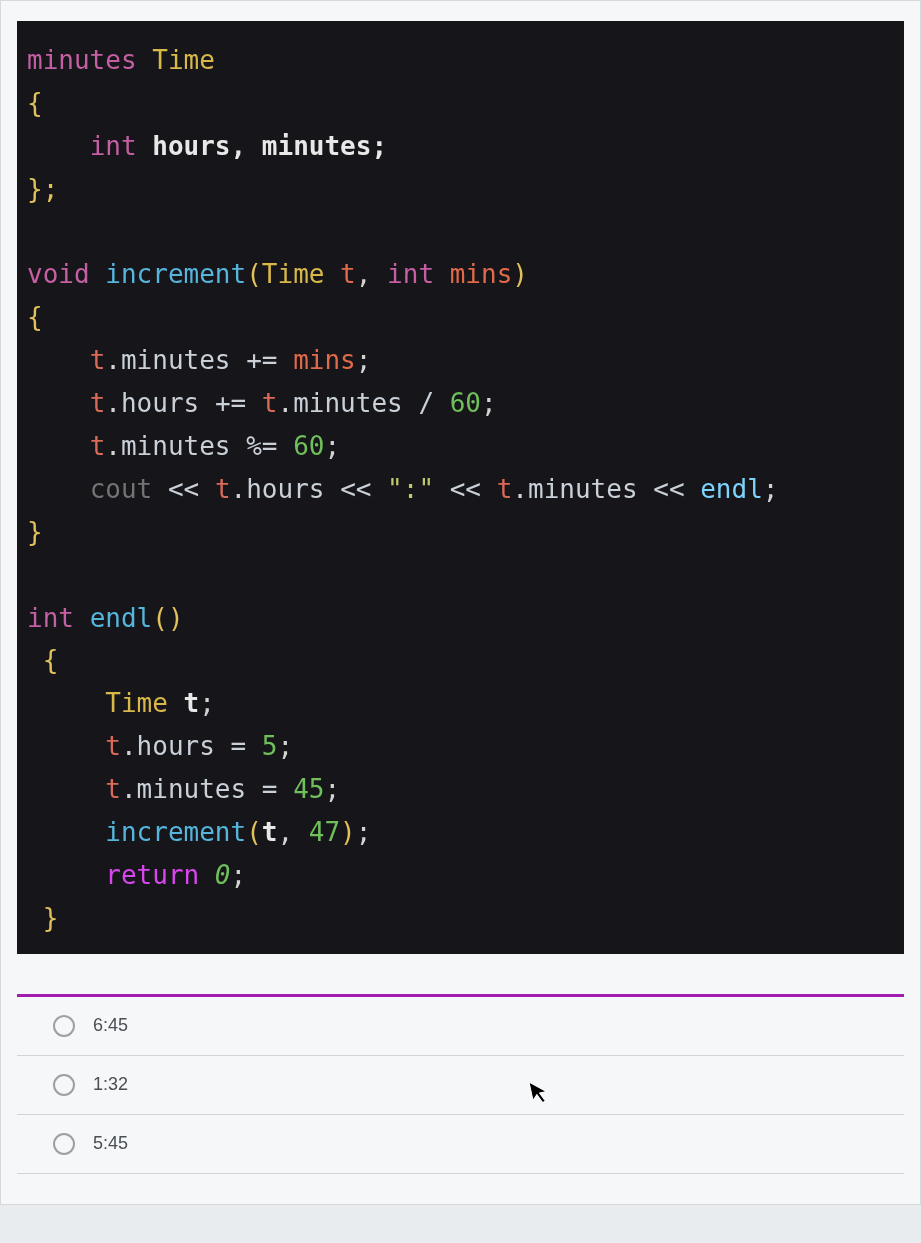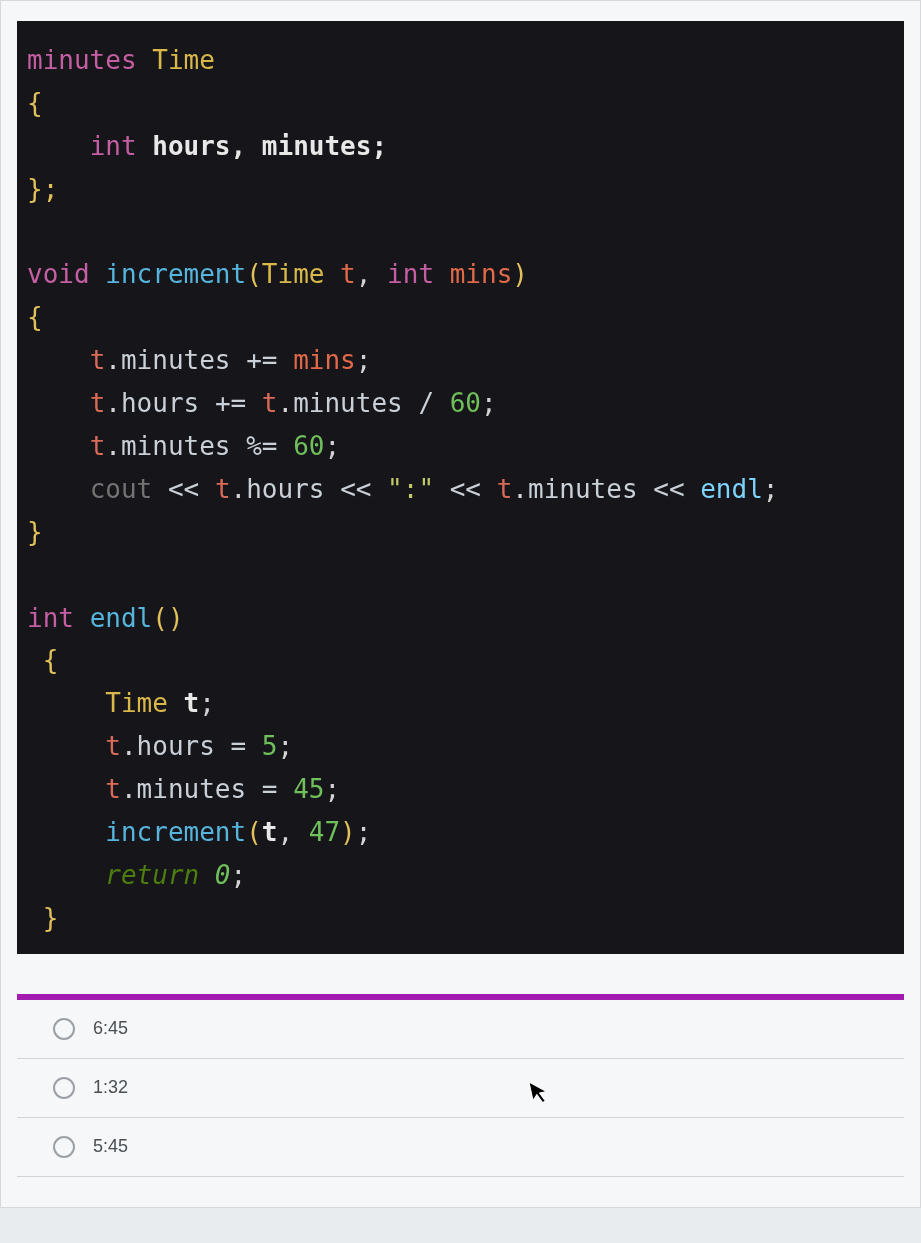--- a/index.html
+++ b/index.html
@@ -14,23 +14,23 @@
   .kw-void{color:#c55fa3}
   .fn{color:#55b5dc}
   .param{color:#e06a4a}
   .var{color:#d86a58}
   .field{color:#c9d0d8}
   .op{color:#c9d0d8}
   .num{color:#6fbf5a}
   .cout{color:#737373}
   .str{color:#c0c86a}
   .endl{color:#7dd3fc}
-  .ret{color:#4d7c0f;font-style:italic}
+  .ret{color:#d946ef;}
   .ret-num{color:#6fbf5a;font-style:italic}
-  .options{margin:40px 16px 0 16px;border-top:6px solid #a21caf}
+  .options{margin:40px 16px 0 16px;border-top:3px solid #a21caf}
   .option{border-bottom:1px solid #cfd4d8;padding:18px 8px 18px 36px;display:flex;align-items:center;color:#4a4f53;font-size:18px;cursor:pointer}
   .radio{width:18px;height:18px;border:2px solid #9aa0a5;border-radius:50%;margin-right:18px;flex:0 0 auto}
   .cursor{position:absolute;left:530px;top:1078px;font-size:22px;color:#000;transform:rotate(-12deg)}
   .page{position:relative}
 </style>
 </head>
 <body>
 
 <div class="page">
 

